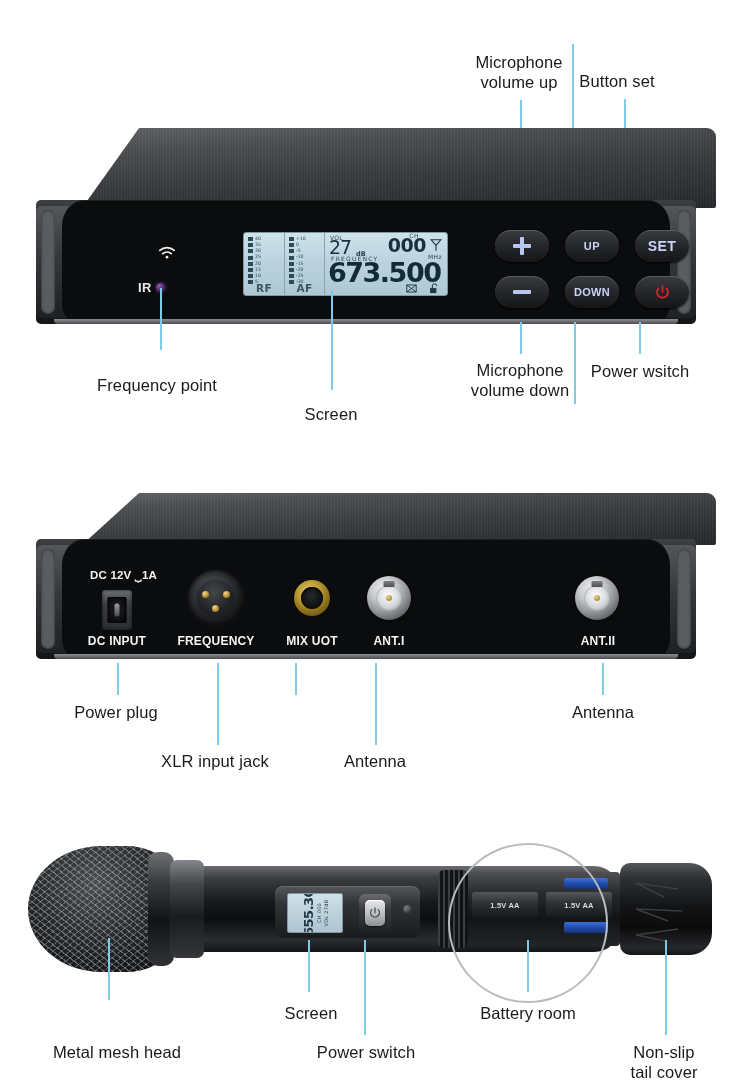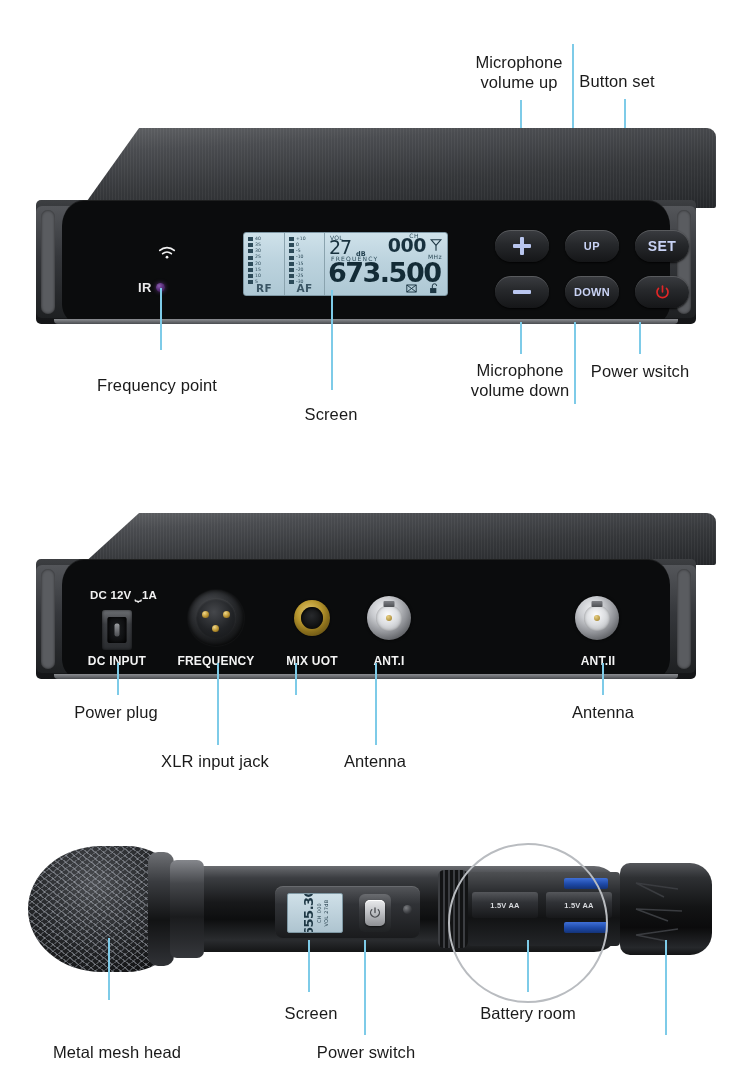--- a/index.html
+++ b/index.html
@@ -463,21 +463,21 @@
 
   <div class="leader" style="left:520px; top:322px; height:32px;"></div>
   <div class="anno c" style="left:520px; top:360px;">Microphone
 volume down</div>
 
   <div class="leader" style="left:574px; top:322px; height:82px;"></div>
 
   <div class="leader" style="left:639px; top:322px; height:32px;"></div>
   <div class="anno c" style="left:640px; top:361px;">Power wsitch</div>
 
-  <div class="receiver" style="left:36px; top:493px; width:680px; height:175px;margin-top:20px;">
+  <div class="receiver" style="left:36px; top:493px; width:680px; height:175px;">
     <div class="rx-top" style="left:46px; top:0; width:634px; height:52px; clip-path: polygon(9% 0, 100% 0, 100% 100%, 0 100%);"></div>
     <div class="rx-face" style="left:0; top:46px; width:660px; height:120px;">
       <div class="bezel left"></div>
       <div class="bezel right"></div>
       <div class="inner-panel"></div>
       <div class="rx-bottomedge"></div>
     </div>
 
     <div class="dc-label" style="left:54px; top:76px;">DC 12V ⏟1A</div>
 
@@ -573,14 +573,15 @@
   <div class="leader" style="left:308px; top:940px; height:52px;"></div>
   <div class="anno c" style="left:311px; top:1003px;">Screen</div>
 
   <div class="leader" style="left:364px; top:940px; height:95px;"></div>
   <div class="anno c" style="left:366px; top:1042px;">Power switch</div>
 
   <div class="leader" style="left:527px; top:940px; height:52px;"></div>
   <div class="anno c" style="left:528px; top:1003px;">Battery room</div>
 
   <div class="leader" style="left:665px; top:940px; height:95px;"></div>
+  <div class="anno c" style="left:664px; top:1042px;">Non-slip tail cover</div>
 
 </div>
 
 </body></html>

